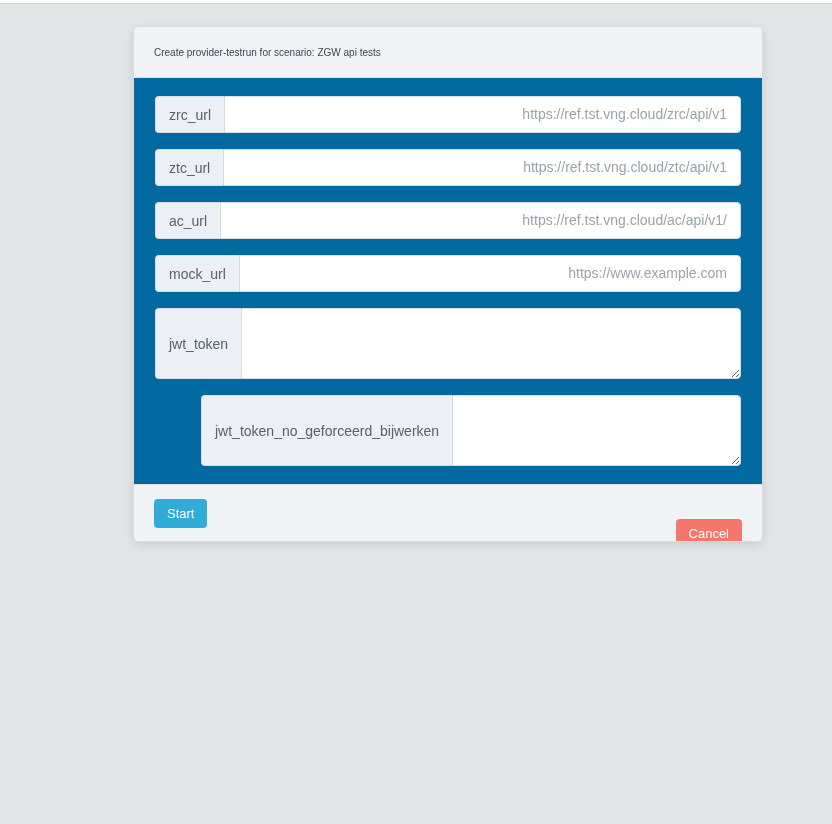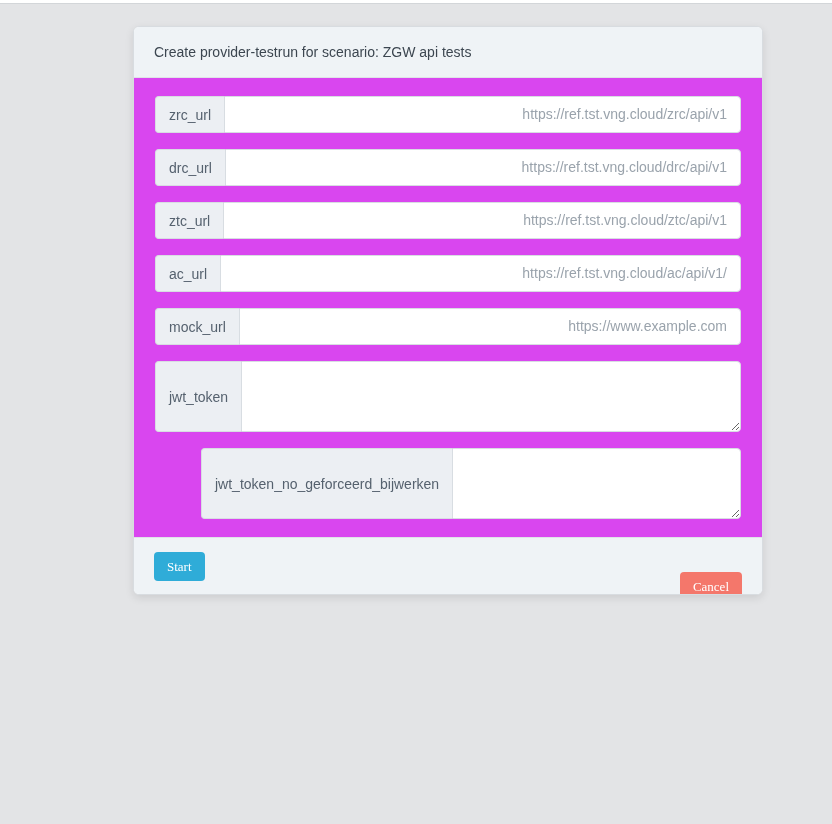--- a/index.html
+++ b/index.html
@@ -40,28 +40,28 @@
     overflow: hidden;
   }
 
   .modal-header {
     background: #eff3f6;
     border-bottom: 1px solid #dfe3e7;
     padding: 16px 20px;
     height: 51px;
   }
   .modal-title {
-    font-size: 14px;
+    font-size: 10px;
     color: #3c4650;
     line-height: 19px;
     white-space: nowrap;
   }
 
   .modal-body {
-    background: #d946ef;
+    background: #0369a1;
     padding: 18px 21px 16px 21px;
   }
 
   
   .form-row {
     display: flex;
     align-items: stretch;
     margin-bottom: 16px;
   }
   .form-row:last-child { margin-bottom: 2px; padding-left: 46px; }
@@ -118,21 +118,21 @@
     padding: 14px 20px;
     height: 57px;
     display: flex;
     align-items: center;
     justify-content: space-between;
   }
 
   .btn {
     border: none;
     border-radius: 4px;
-    font-family: Liberation Serif, serif;
+    font-family: Liberation Sans, sans-serif;
     font-size: 13px;
     color: #ffffff;
     padding: 7px 13px;
     cursor: pointer;
     line-height: 15px;
   }
   .btn-start  { background: #2facd8; }
   .btn-cancel { background: #f4776b; margin-top: 40px; }
 </style>
 </head>
@@ -143,24 +143,20 @@
 <div class="modal">
 
   <div class="modal-header">
     <div class="modal-title">Create provider-testrun for scenario: ZGW api tests</div>
   </div>
 
   <div class="modal-body" id="form-rows">
       <div class="form-row">
         <span class="addon">zrc_url</span>
         <input class="field" type="text" placeholder="https://ref.tst.vng.cloud/zrc/api/v1" style="">
-      </div>
-      <div class="form-row">
-        <span class="addon">drc_url</span>
-        <input class="field" type="text" placeholder="https://ref.tst.vng.cloud/drc/api/v1" style="">
       </div>
       <div class="form-row">
         <span class="addon">ztc_url</span>
         <input class="field" type="text" placeholder="https://ref.tst.vng.cloud/ztc/api/v1" style="">
       </div>
       <div class="form-row">
         <span class="addon">ac_url</span>
         <input class="field" type="text" placeholder="https://ref.tst.vng.cloud/ac/api/v1/" style="">
       </div>
       <div class="form-row">

